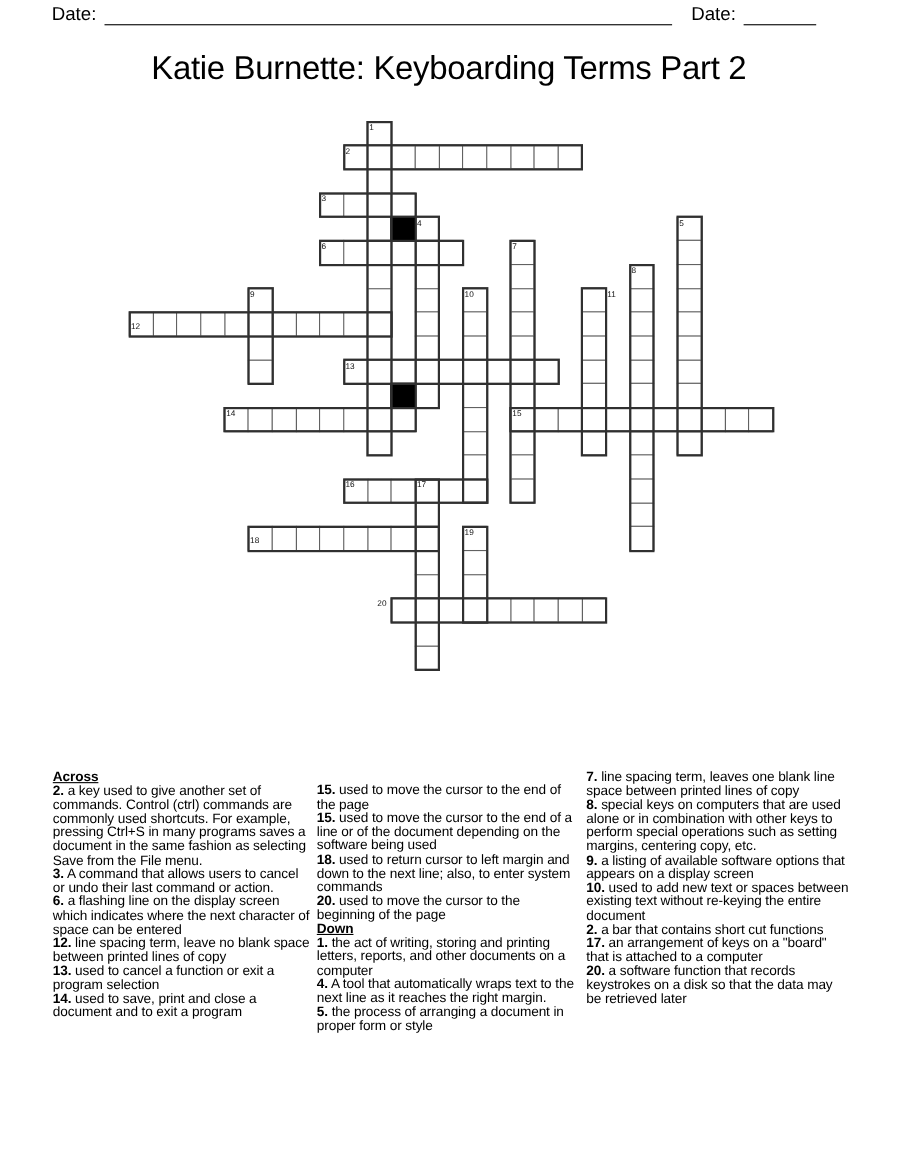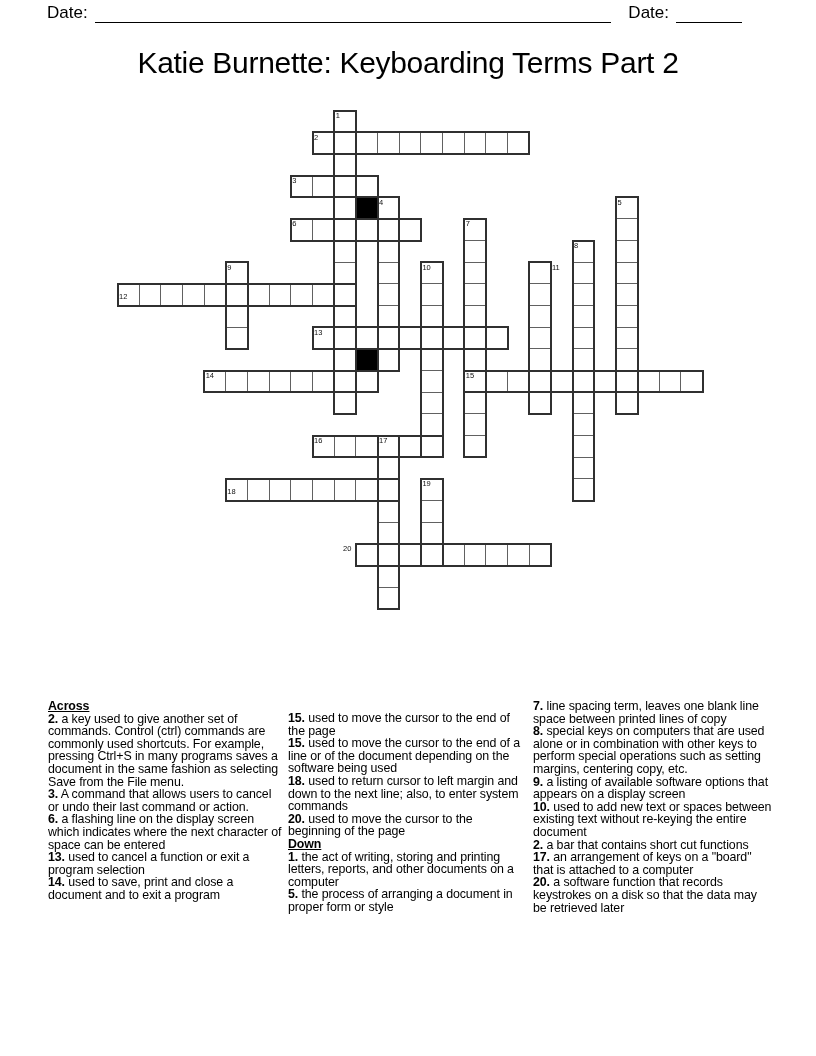--- a/index.html
+++ b/index.html
@@ -274,30 +274,32 @@
     <div class="cell-num" style="left: 227.35px; top: 488px;">18</div>
     <div class="cell-num" style="left: 422.38px; top: 480.39px;">19</div>
     <div class="cell-num" style="left: 343px; top: 545.4px;">20</div>
   </div>
 
 <div class="clue-col clue-col-1">
     <div class="clue-header">Across</div>
     <div class="clue"><b>2.</b> a key used to give another set of commands. Control (ctrl) commands are commonly used shortcuts. For example, pressing Ctrl+S in many programs saves a document in the same fashion as selecting Save from the File menu.</div>
     <div class="clue"><b>3.</b> A command that allows users to cancel or undo their last command or action.</div>
     <div class="clue"><b>6.</b> a flashing line on the display screen which indicates where the next character of space can be entered</div>
+    <div class="clue"><b>12.</b> line spacing term, leave no blank space between printed lines of copy</div>
     <div class="clue"><b>13.</b> used to cancel a function or exit a program selection</div>
     <div class="clue"><b>14.</b> used to save, print and close a document and to exit a program</div>
   </div>
 <div class="clue-col clue-col-2">
     <div class="clue"><b>15.</b> used to move the cursor to the end of the page</div>
     <div class="clue"><b>15.</b> used to move the cursor to the end of a line or of the document depending on the software being used</div>
     <div class="clue"><b>18.</b> used to return cursor to left margin and down to the next line; also, to enter system commands</div>
     <div class="clue"><b>20.</b> used to move the cursor to the beginning of the page</div>
     <div class="clue-header">Down</div>
     <div class="clue"><b>1.</b> the act of writing, storing and printing letters, reports, and other documents on a computer</div>
+    <div class="clue"><b>4.</b> A tool that automatically wraps text to the next line as it reaches the right margin.</div>
     <div class="clue"><b>5.</b> the process of arranging a document in proper form or style</div>
   </div>
 <div class="clue-col clue-col-3">
     <div class="clue"><b>7.</b> line spacing term, leaves one blank line space between printed lines of copy</div>
     <div class="clue"><b>8.</b> special keys on computers that are used alone or in combination with other keys to perform special operations such as setting margins, centering copy, etc.</div>
     <div class="clue"><b>9.</b> a listing of available software options that appears on a display screen</div>
     <div class="clue"><b>10.</b> used to add new text or spaces between existing text without re-keying the entire document</div>
     <div class="clue"><b>2.</b> a bar that contains short cut functions</div>
     <div class="clue"><b>17.</b> an arrangement of keys on a "board" that is attached to a computer</div>
     <div class="clue"><b>20.</b> a software function that records keystrokes on a disk so that the data may be retrieved later</div>

